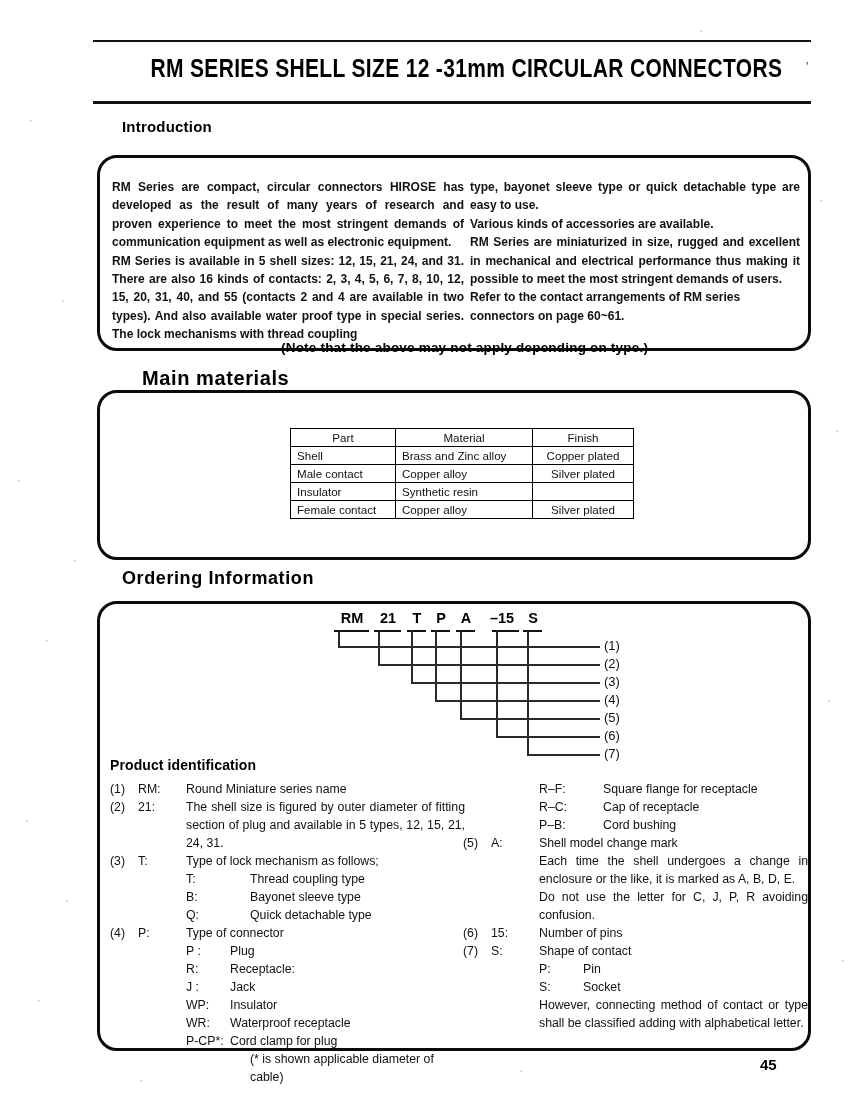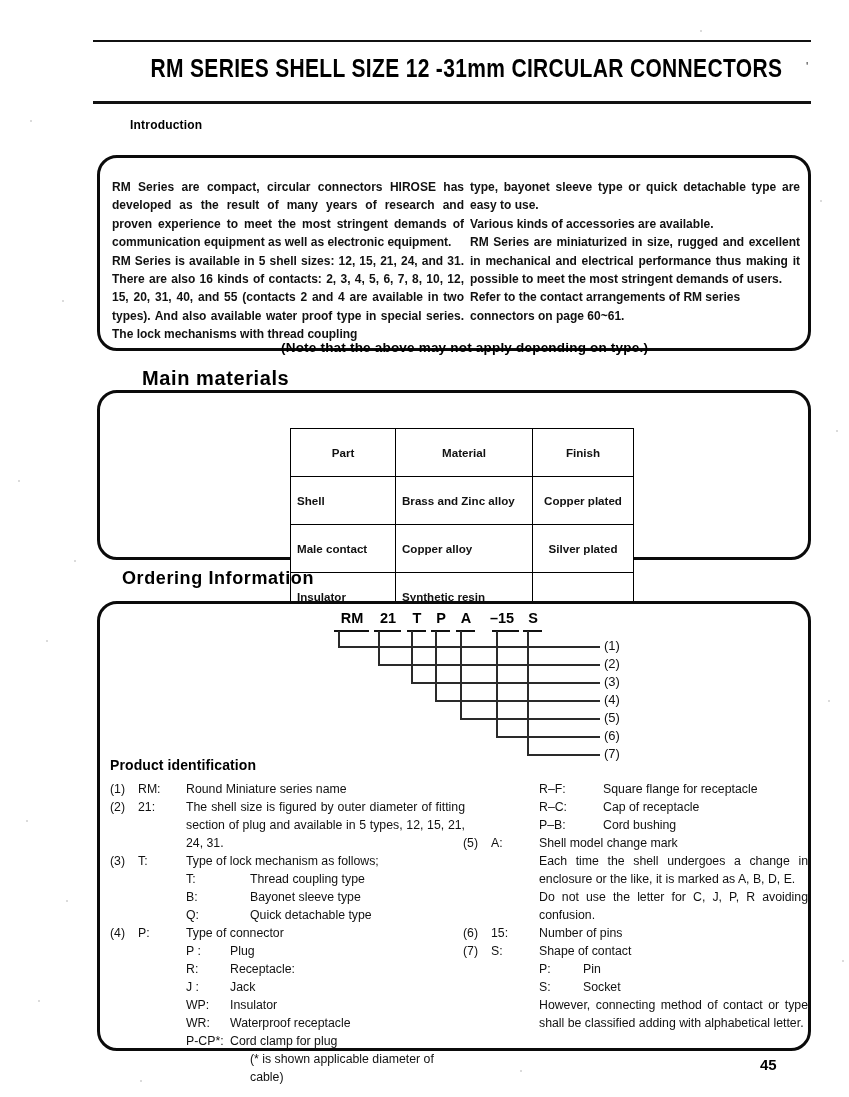--- a/index.html
+++ b/index.html
@@ -56,21 +56,21 @@
     color: #333;
   }
 
   
   .heading {
     position: absolute;
     font-weight: bold;
     color: #000;
     white-space: nowrap;
   }
-  .h-intro  { left: 130px; top: 118px; font-size: 12px; letter-spacing: 0.2px; text-align: center; }
+  .h-intro  { left: 122px; top: 118px; font-size: 15px; letter-spacing: 0.2px; text-align: center; }
   .h-main   { left: 122px; top: 367px; font-size: 20px; letter-spacing: 0.6px; margin-left: 20px; }
   .h-main-note {
     position: absolute;
     left: 281px; top: 340px;
     font-size: 13.5px;
     font-weight: bold;
     letter-spacing: 0.2px;
     white-space: nowrap;
   }
   .h-order  { left: 122px; top: 568px; font-size: 18px; letter-spacing: 0.6px; }
@@ -106,22 +106,22 @@
   .mat-table {
     position: absolute;
     left: 290px; top: 428px;
     border-collapse: collapse;
     font-size: 11.6px;
     background: #fff;
   }
   .mat-table th, .mat-table td {
     border: 1px solid #000;
     height: 17px;
-    padding: 15px 6px;
-    font-weight: bold;
+    padding: 0 6px;
+    font-weight: normal;
     color: #111;
     line-height: 15px;
   }
   .mat-table th { text-align: center; }
   .mat-table .c-part     { width: 92px;  text-align: left; }
   .mat-table .c-material { width: 124px; text-align: left; }
   .mat-table .c-finish   { width: 88px;  text-align: center; }
   .mat-table tr.head th  { text-align: center; }
 
   

